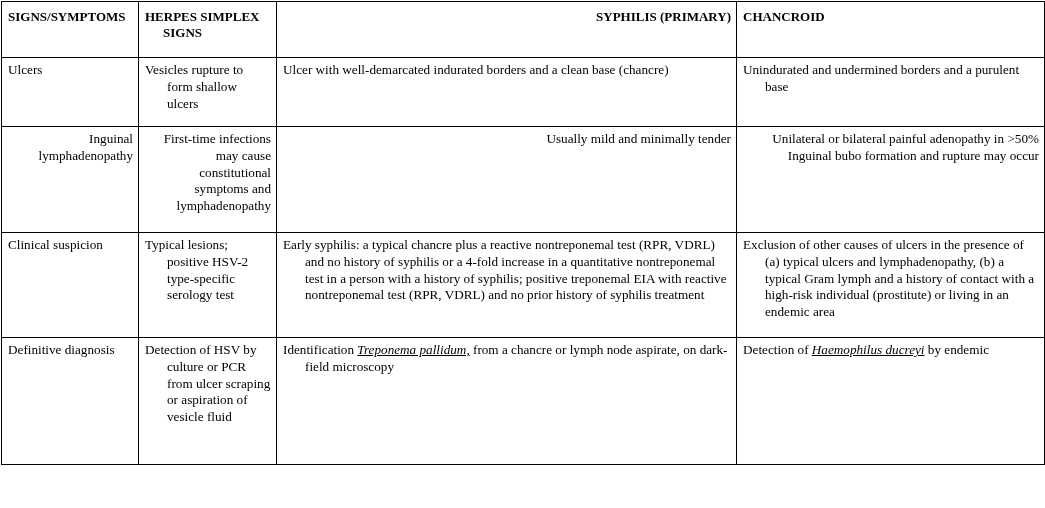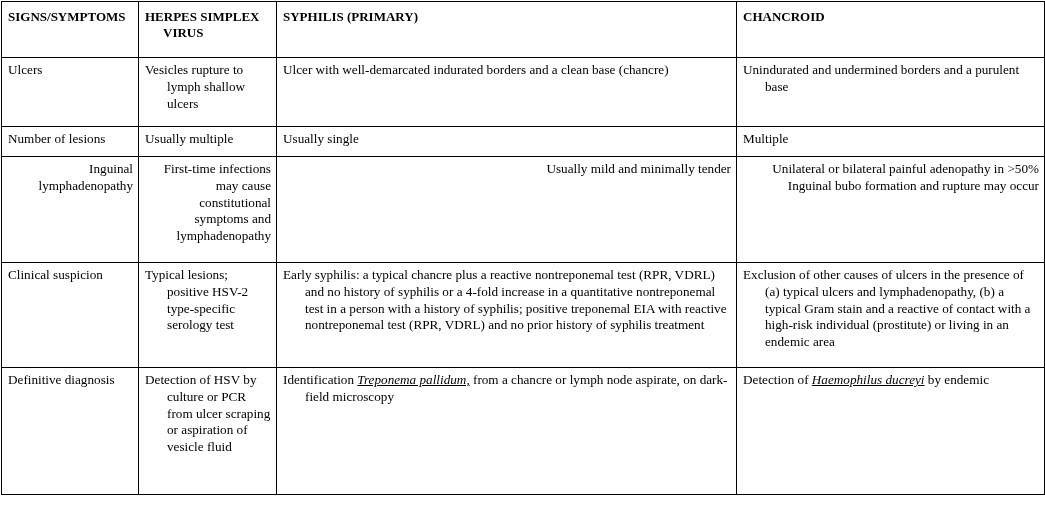--- a/index.html
+++ b/index.html
@@ -47,21 +47,21 @@
   table.cmp thead th {
     font-weight: bold;
     font-size: 13px;
     line-height: 1.24;
     height: 44px;
     padding-top: 7px;
     padding-left: 24px;
     text-indent: -18px;
   }
   thead th.h0 { text-indent: 0; padding-left: 6px; }
-  thead th.h2 { text-indent: 0; padding-left: 8px; }
+  thead th.h2 { text-indent: 0; padding-left: 8px; text-align: right; }
   thead th.h3 { text-indent: 0; padding-left: 8px; }
 
   td.k { text-indent: -22px; padding-left: 28px; margin-top: 29px; }
   td.wide { text-indent: -22px; padding-left: 30px; }
 
   
   tr.r-ulcers td      { height: 60px; }
   tr.r-painful td     { height: 19px; }
   tr.r-lesions td     { height: 21px; }
   tr.r-inguinal td    { height: 97px; text-align: right; }
@@ -83,54 +83,48 @@
   <table class="cmp">
     <colgroup>
       <col class="c0">
         <col class="c1">
         <col class="c2">
         <col class="c3">
     </colgroup>
     <thead>
       <tr>
         <th class="h0">SIGNS/SYMPTOMS</th>
-        <th class="h1">HERPES SIMPLEX VIRUS</th>
+        <th class="h1">HERPES SIMPLEX SIGNS</th>
         <th class="h2">SYPHILIS (PRIMARY)</th>
         <th class="h3">CHANCROID</th>
       </tr>
     </thead>
     <tbody>
 
       <tr class="r-ulcers">
         <td class="k">Ulcers</td>
-        <td>Vesicles rupture to lymph shallow ulcers</td>
+        <td>Vesicles rupture to form shallow ulcers</td>
         <td class="wide">Ulcer with well-demarcated indurated borders and a clean base (chancre)</td>
         <td class="wide">Unindurated and undermined borders and a purulent base</td>
       </tr>
 
 
-      <tr class="r-lesions">
-        <td class="k">Number of lesions</td>
-        <td>Usually multiple</td>
-        <td class="wide">Usually single</td>
-        <td class="wide">Multiple</td>
-      </tr>
 
       <tr class="r-inguinal">
         <td class="k">Inguinal lymphadenopathy</td>
         <td>First-time infections may cause constitutional symptoms and lymphadenopathy</td>
         <td class="wide">Usually mild and minimally tender</td>
         <td class="wide">Unilateral or bilateral painful adenopathy in &gt;50% Inguinal bubo formation and rupture may occur</td>
       </tr>
 
       <tr class="r-clinical">
         <td class="k">Clinical suspicion</td>
         <td>Typical lesions; positive HSV-2 type-specific serology test</td>
         <td class="wide">Early syphilis: a typical chancre plus a reactive nontreponemal test (RPR, VDRL) and no history of syphilis or a 4-fold increase in a quantitative nontreponemal test in a person with a history of syphilis; positive treponemal EIA with reactive nontreponemal test (RPR, VDRL) and no prior history of syphilis treatment</td>
-        <td class="wide">Exclusion of other causes of ulcers in the presence of (a) typical ulcers and lymphadenopathy, (b) a typical Gram stain and a reactive of contact with a high-risk individual (prostitute) or living in an endemic area</td>
+        <td class="wide">Exclusion of other causes of ulcers in the presence of (a) typical ulcers and lymphadenopathy, (b) a typical Gram lymph and a history of contact with a high-risk individual (prostitute) or living in an endemic area</td>
       </tr>
 
       <tr class="r-definitive">
         <td class="k">Definitive diagnosis</td>
         <td>Detection of HSV by culture or PCR from ulcer scraping or aspiration of vesicle fluid</td>
         <td class="wide"><span>Identification </span><span class="ital">Treponema pallidum,</span><span> from a chancre or lymph node aspirate, on dark-field microscopy</span></td>
         <td class="wide"><span>Detection of </span><span class="ital">Haemophilus ducreyi</span><span> by endemic</span></td>
       </tr>
 
     </tbody>

